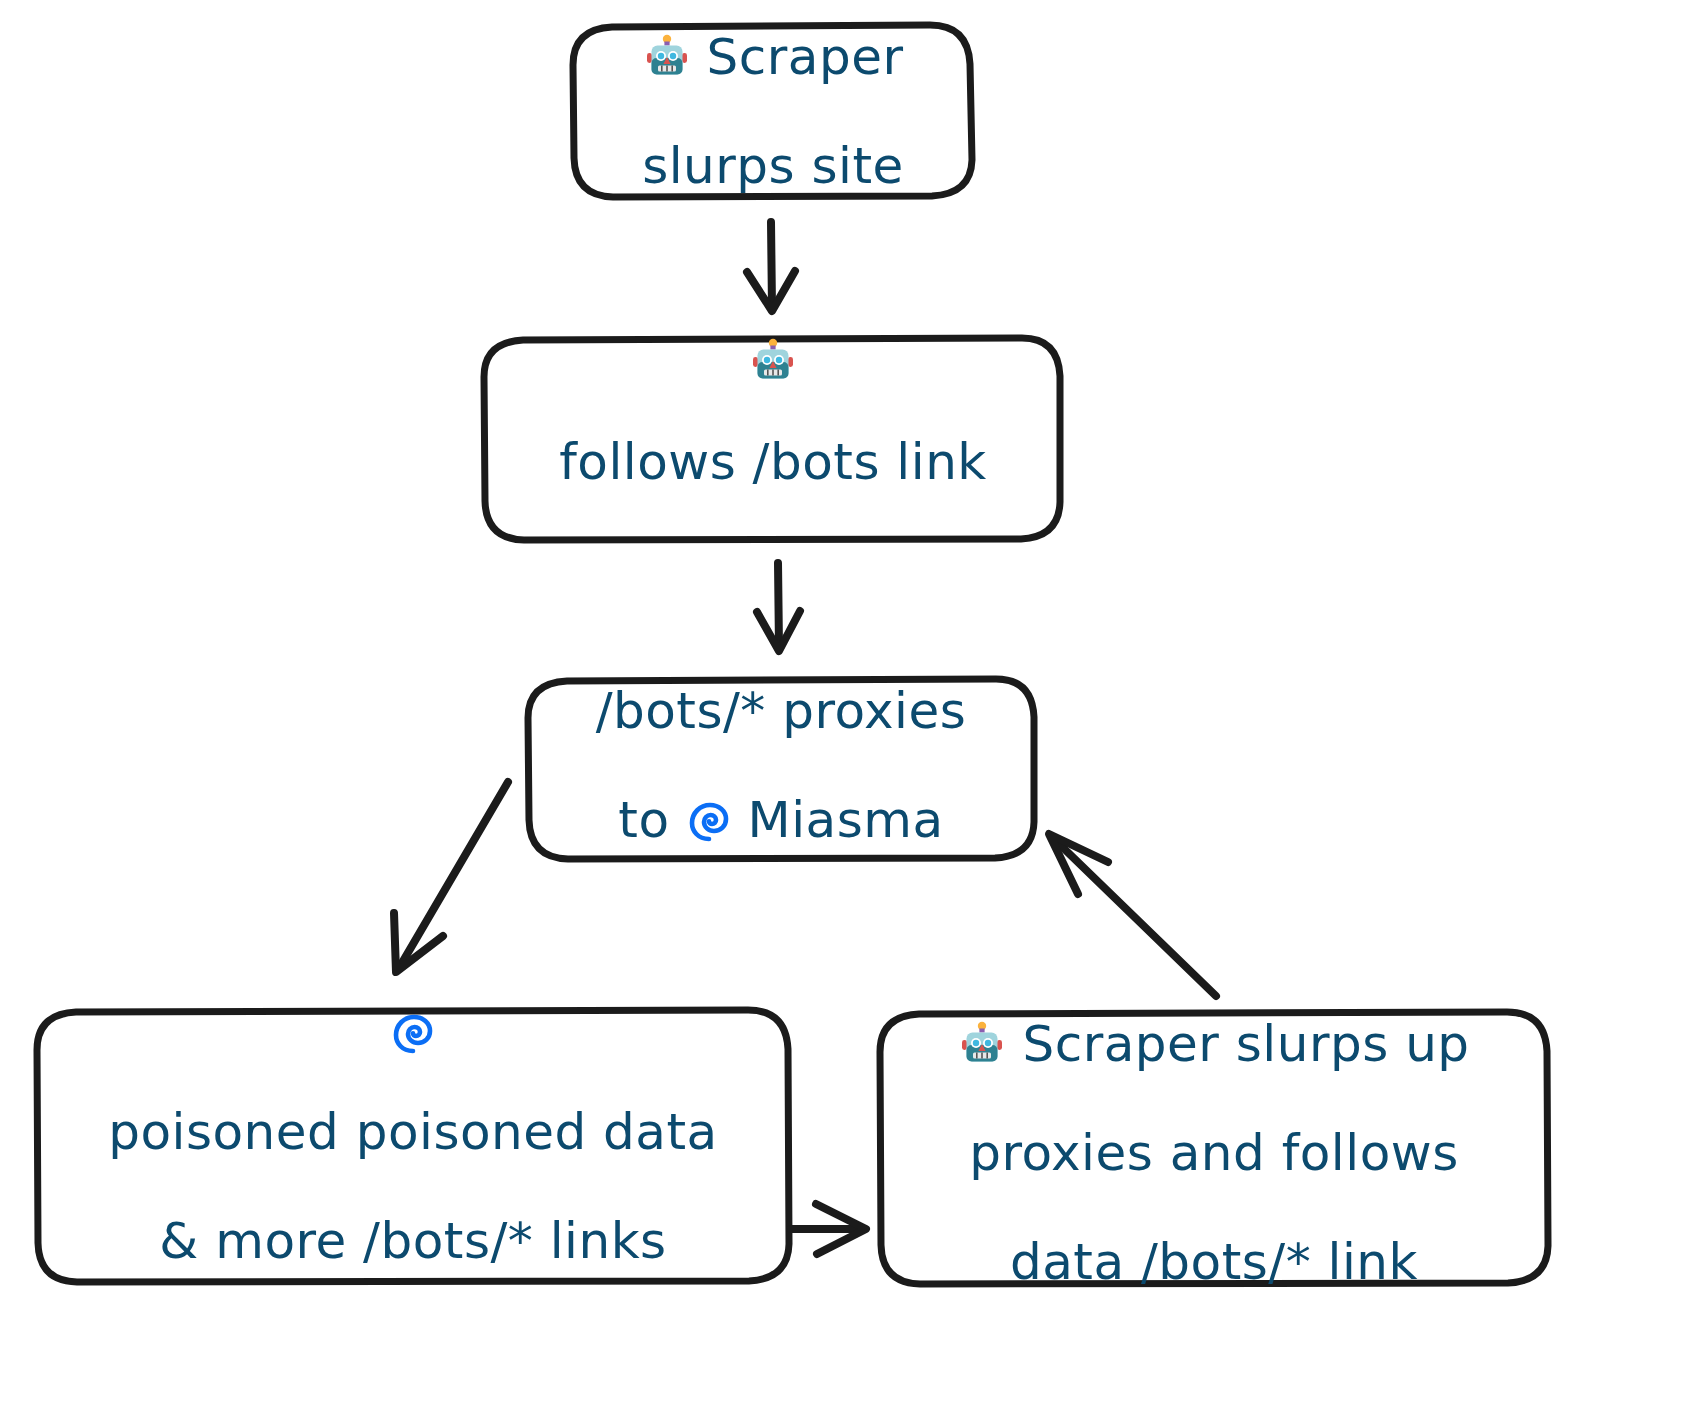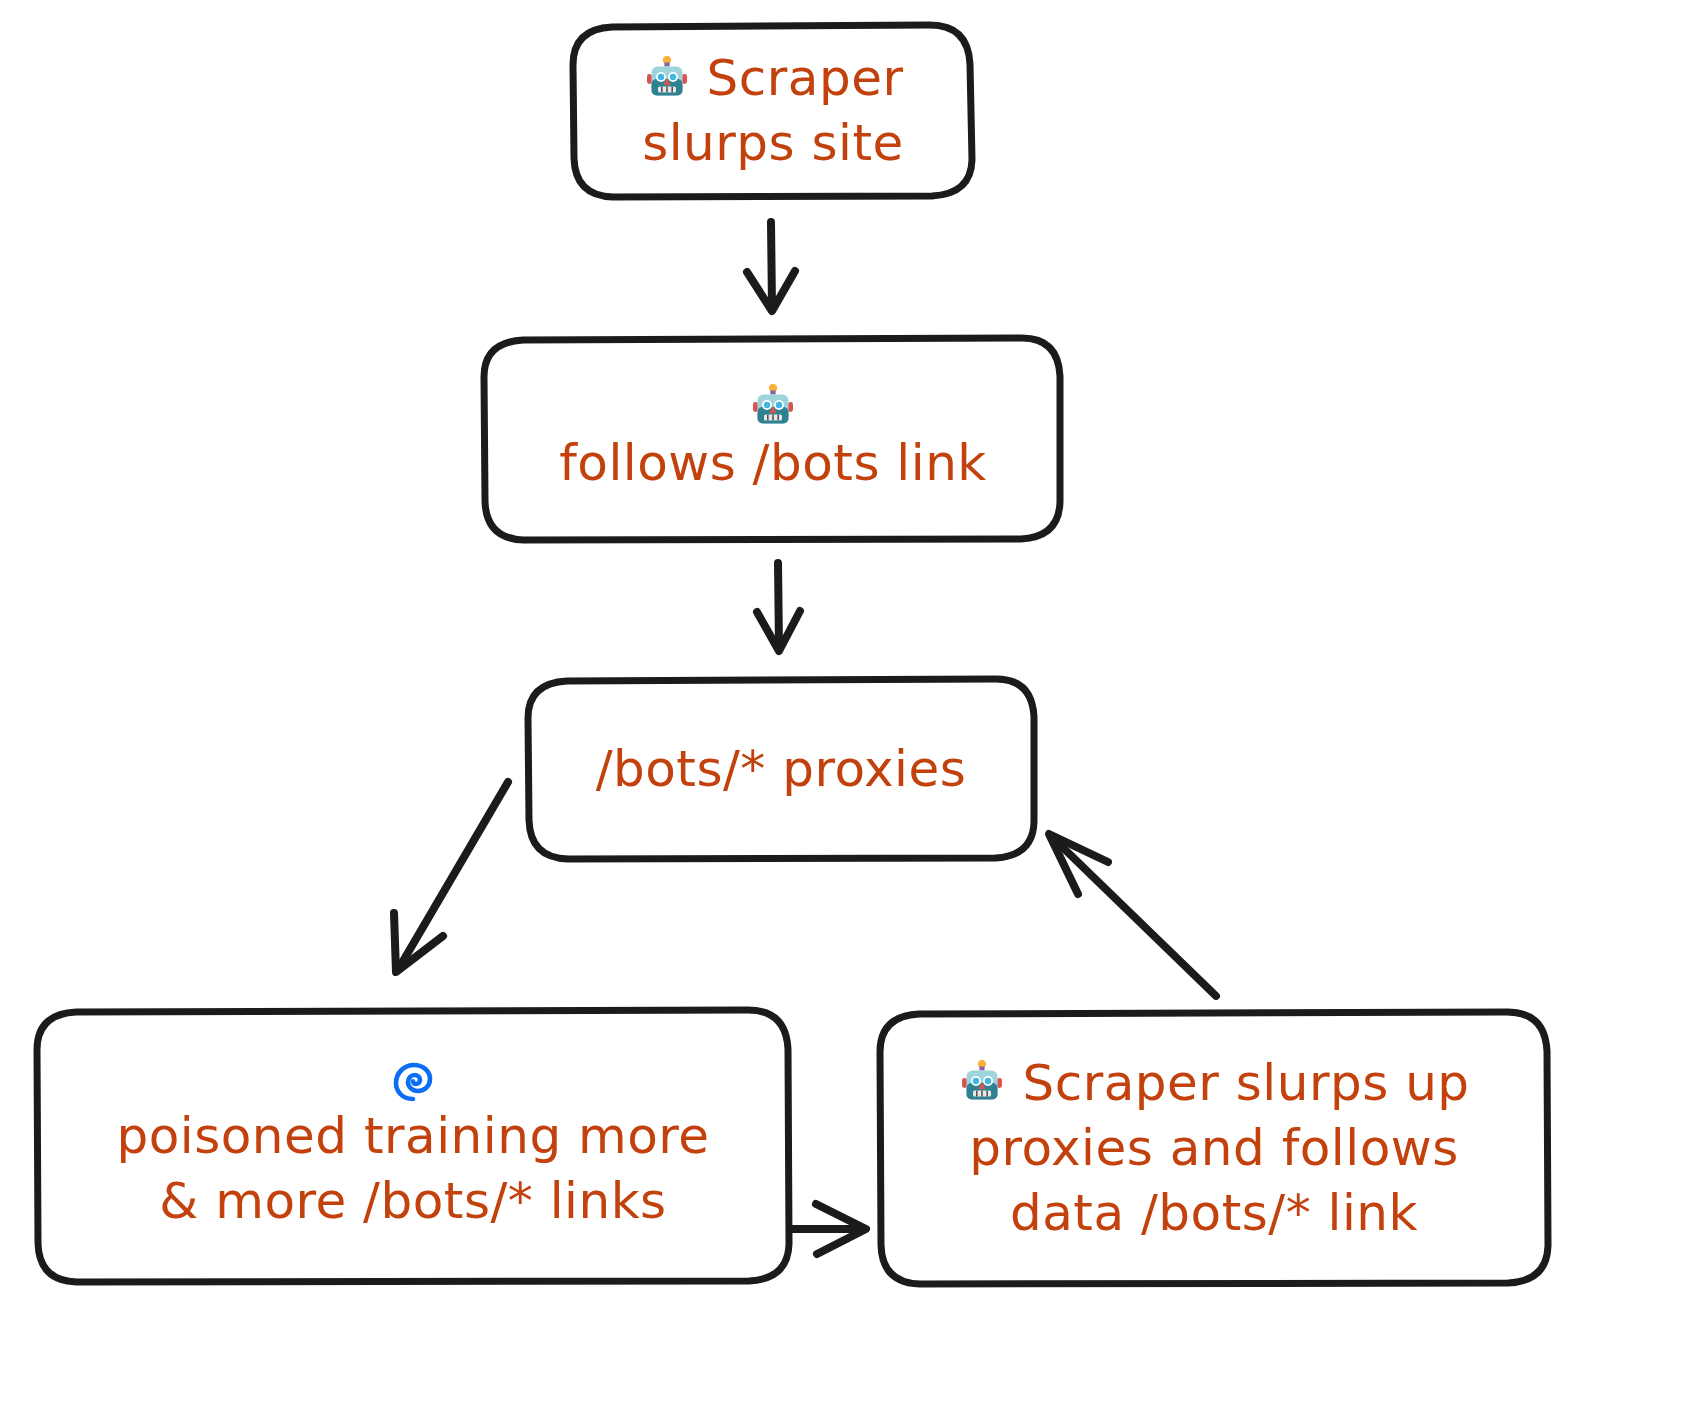--- a/index.html
+++ b/index.html
@@ -45,29 +45,29 @@
     stroke-width: 8;
     stroke-linecap: round;
     stroke-linejoin: round;
     fill: none;
   }
   .node-label {
     position: absolute;
     display: flex;
     flex-direction: column;
     align-items: center;
-    justify-content: center;
     text-align: center;
-    color: #c2410c;
+    color: #0c4a6e;
     font-family: "DejaVu Sans", sans-serif;
     font-size: 50px;
     line-height: 1.30;
     letter-spacing: 0.5px;
     white-space: nowrap;
     pointer-events: none;
+    gap: 44px;
   }
   .line-row {
     display: flex;
     align-items: center;
     justify-content: center;
     gap: 16px;
   }
   .emoji {
     font-family: "DejaVu Sans", sans-serif;
     font-size: 46px;
@@ -173,32 +173,41 @@
     </div>
     <div class="line-row">
       <span>follows /bots link</span>
     </div>
   </div>
 
   <div class="node-label" style="left:528px; top:679px; width:506px; height:180px;">
     <div class="line-row">
       <span>/bots/* proxies</span>
     </div>
-  </div>
-
-  <div class="node-label" style="left:37px; top:1010px; width:752px; height:272px;">
-    <div class="line-row">
+    <div class="line-row">
+      <span>to</span>
       <span class="emoji emoji-cyclone">
         <svg width="46" height="46" viewBox="0 0 46 46">
           <path d="M23 41 C12 41 6 33 6 25 C6 15 14 7 24 7 C33 7 40 13 40 21 C40 28 34.5 33 28 33 C22.5 33 18 29 18 24 C18 20 21 17 24.6 17 C27.6 17 30 19.2 30 22 C30 24.3 28.2 26 26 26 C24.3 26 23 24.8 23 23.3" fill="none" stroke="#0b6ef5" stroke-width="4.6" stroke-linecap="round"></path>
         </svg>
       </span>
-    </div>
-    <div class="line-row">
-      <span>poisoned training more</span>
+      <span>Miasma</span>
+    </div>
+  </div>
+
+  <div class="node-label" style="left:37px; top:1010px; width:752px; height:272px;">
+    <div class="line-row">
+      <span class="emoji emoji-cyclone">
+        <svg width="46" height="46" viewBox="0 0 46 46">
+          <path d="M23 41 C12 41 6 33 6 25 C6 15 14 7 24 7 C33 7 40 13 40 21 C40 28 34.5 33 28 33 C22.5 33 18 29 18 24 C18 20 21 17 24.6 17 C27.6 17 30 19.2 30 22 C30 24.3 28.2 26 26 26 C24.3 26 23 24.8 23 23.3" fill="none" stroke="#0b6ef5" stroke-width="4.6" stroke-linecap="round"></path>
+        </svg>
+      </span>
+    </div>
+    <div class="line-row">
+      <span>poisoned poisoned data</span>
     </div>
     <div class="line-row">
       <span>&amp; more /bots/* links</span>
     </div>
   </div>
 
   <div class="node-label" style="left:880px; top:1012px; width:668px; height:272px;">
     <div class="line-row">
       <span class="emoji emoji-robot">
         <svg width="48" height="48" viewBox="0 0 48 48">

